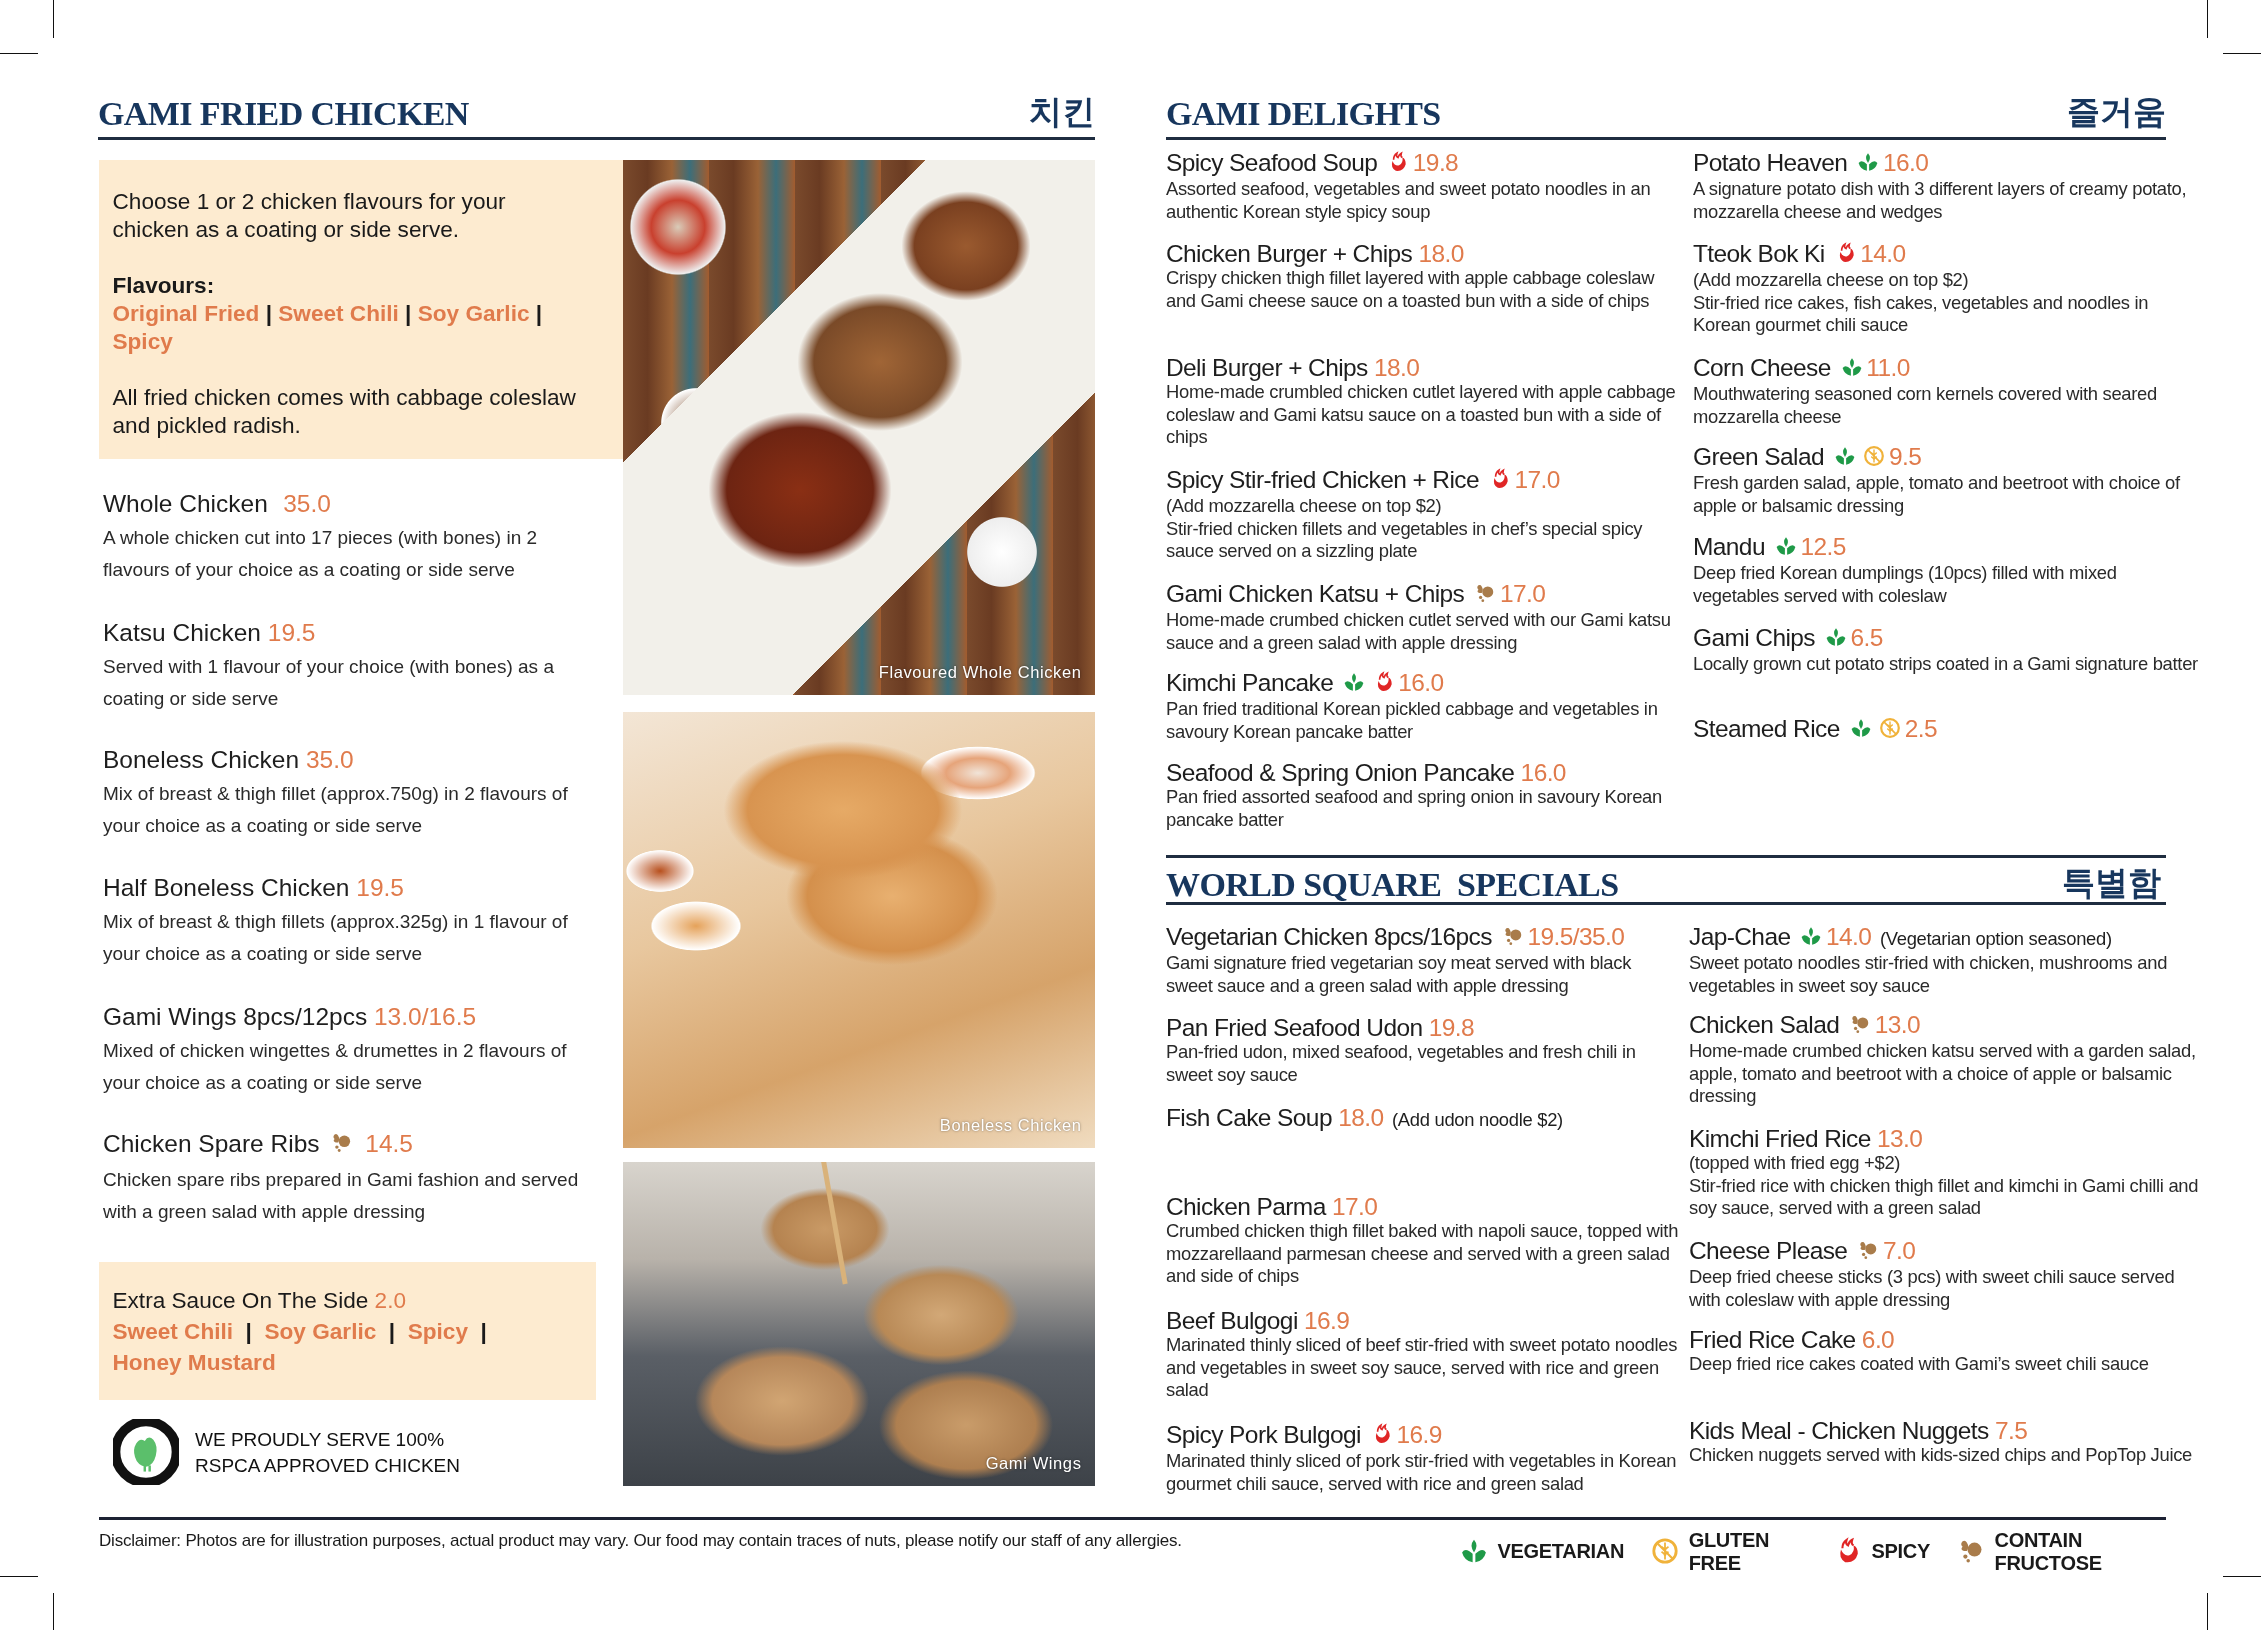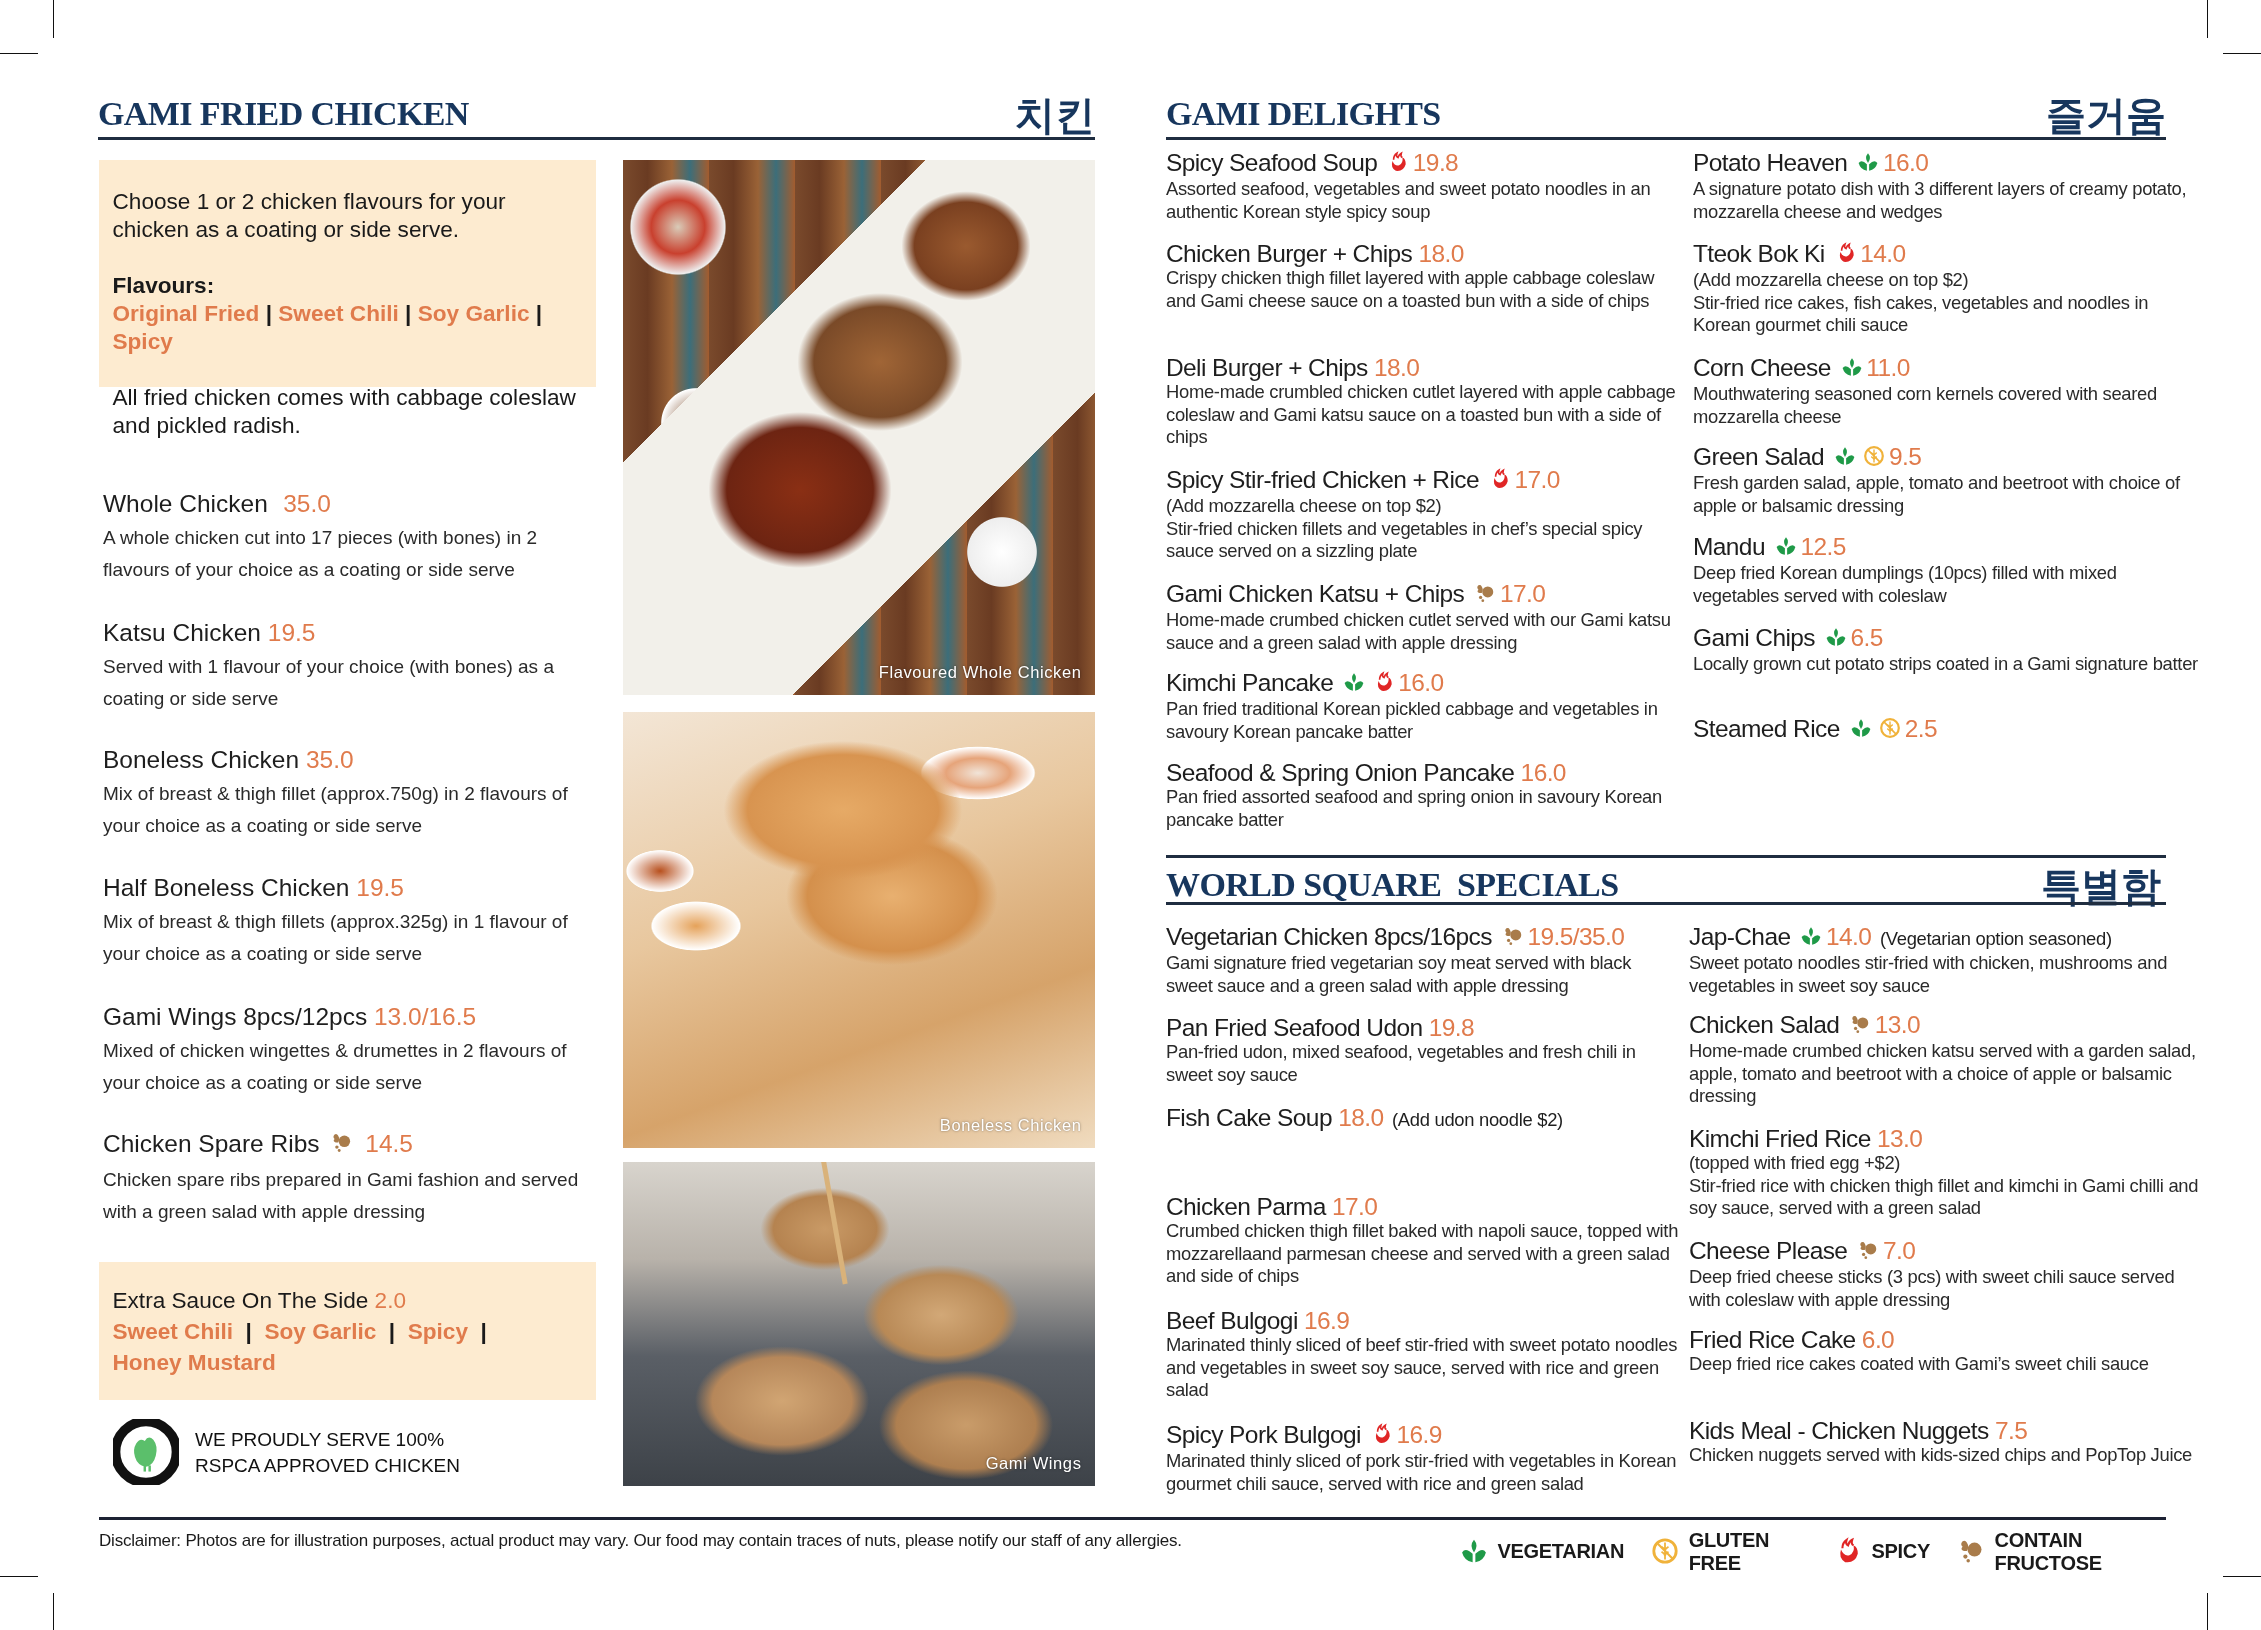--- a/index.html
+++ b/index.html
@@ -3,21 +3,21 @@
 <meta charset="utf-8">
 <style>
   html, body { margin:0; padding:0; }
   body { width:2261px; height:1630px; position:relative; background:#ffffff; overflow:hidden;
          font-family:"Liberation Sans", "DejaVu Sans", sans-serif; color:#1e1e1e; }
   .abs { position:absolute; }
   .crop { position:absolute; background:#111; }
   .heading { position:absolute; font-family:"Liberation Serif", "DejaVu Serif", serif; font-weight:bold;
              color:#17365d; font-size:34px; letter-spacing:-0.6px; line-height:1; }
   .korean { position:absolute; font-family:"DejaVu Sans", sans-serif; font-weight:bold; color:#17365d;
-            font-size:40px; line-height:1; text-align:right; }
+            font-size:33px; line-height:1; text-align:right; }
   .rule { position:absolute; height:3.1px; background:#1f2d40; }
   .cream { position:absolute; background:#fdebd0; }
   .info-text { font-size:22.6px; line-height:28px; color:#1a1a1a; font-family:"Liberation Sans", sans-serif; }
   .orange { color:#e07b4c; font-weight:bold; }
   .pipe { color:#1a1a1a; font-weight:bold; }
   .bold { font-weight:bold; }
   .left-item { position:absolute; left:103px; width:502px; }
   .left-item .name { font-size:24.5px; line-height:29px; color:#1e1e1e; font-family:"Liberation Sans", sans-serif; }
   .left-item .price { color:#e07b4c; }
   .left-item .desc { font-size:19px; line-height:32px; color:#2a2a2a; margin-top:3.7px; }
@@ -44,21 +44,21 @@
 <div class="crop" style="left:2223px;top:53px;width:38px;height:1.2px;"></div>
 <div class="crop" style="left:53px;top:1593px;width:1.2px;height:38px;"></div>
 <div class="crop" style="left:0;top:1576px;width:38px;height:1.2px;"></div>
 <div class="crop" style="left:2207px;top:1593px;width:1.2px;height:38px;"></div>
 <div class="crop" style="left:2223px;top:1576px;width:38px;height:1.2px;"></div>
 
 <div class="heading" style="left:98px;top:97px;">GAMI FRIED CHICKEN</div>
 <div class="korean" style="left:918px;width:177px;top:95px;">치킨</div>
 <div class="rule" style="left:98px;top:137px;width:997px;"></div>
 
-<div class="cream" style="left:99px;top:160px;width:497px;height:227px;">
+<div class="cream" style="left:99px;top:160px;width:497px;height:299px;padding-left:37px;">
   <div class="info-text" style="position:absolute;left:13.5px;top:28px;width:465px;">
     <div>Choose 1 or 2 chicken flavours for your chicken as a coating or side serve.</div>
     <div style="height:28px;"></div>
     <div class="bold">Flavours:</div>
     <div>
       <span class="orange">Original Fried</span>
       <span class="pipe">|</span>
       <span class="orange">Sweet Chili</span>
       <span class="pipe">|</span>
       <span class="orange">Soy Garlic</span>

